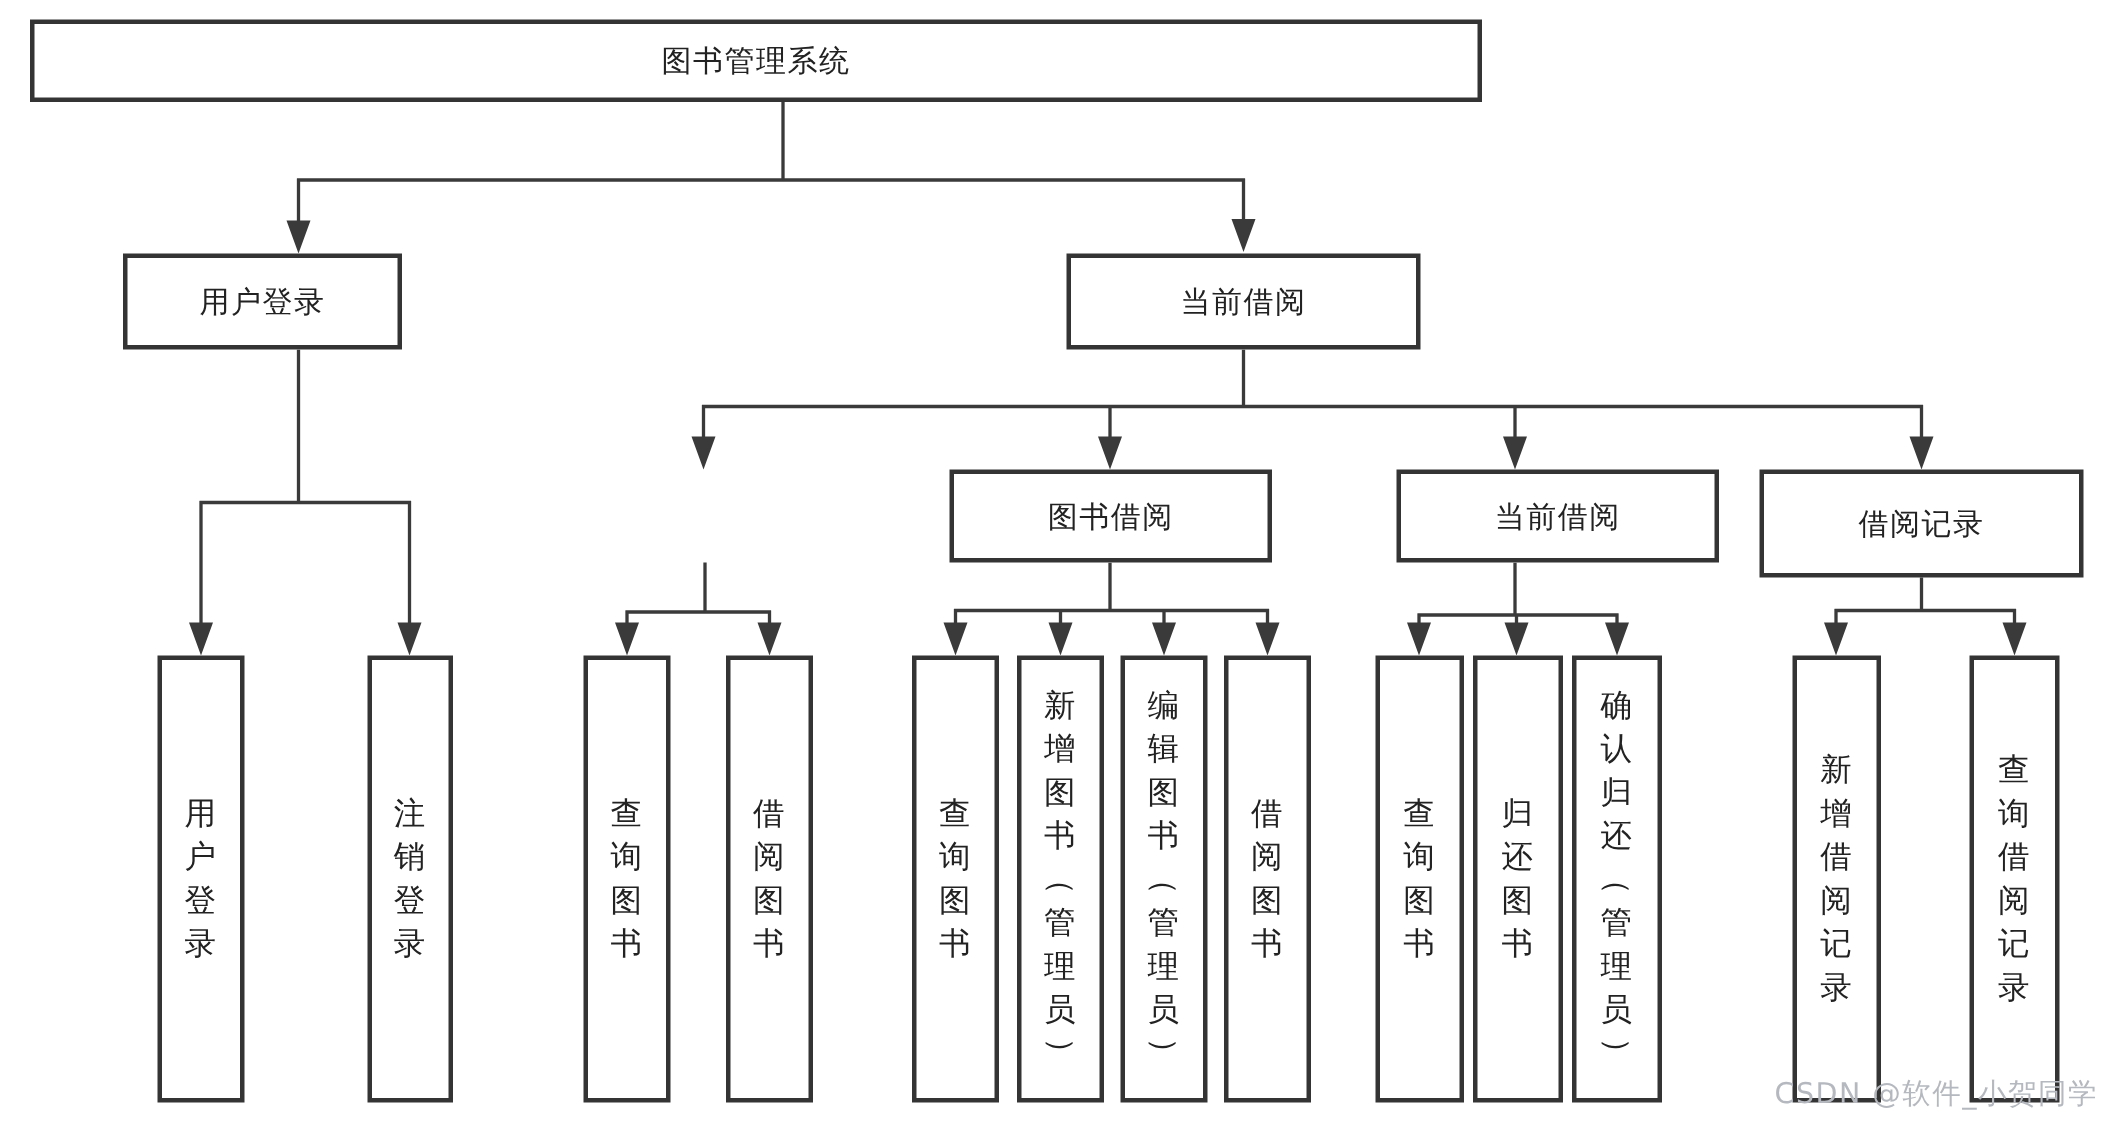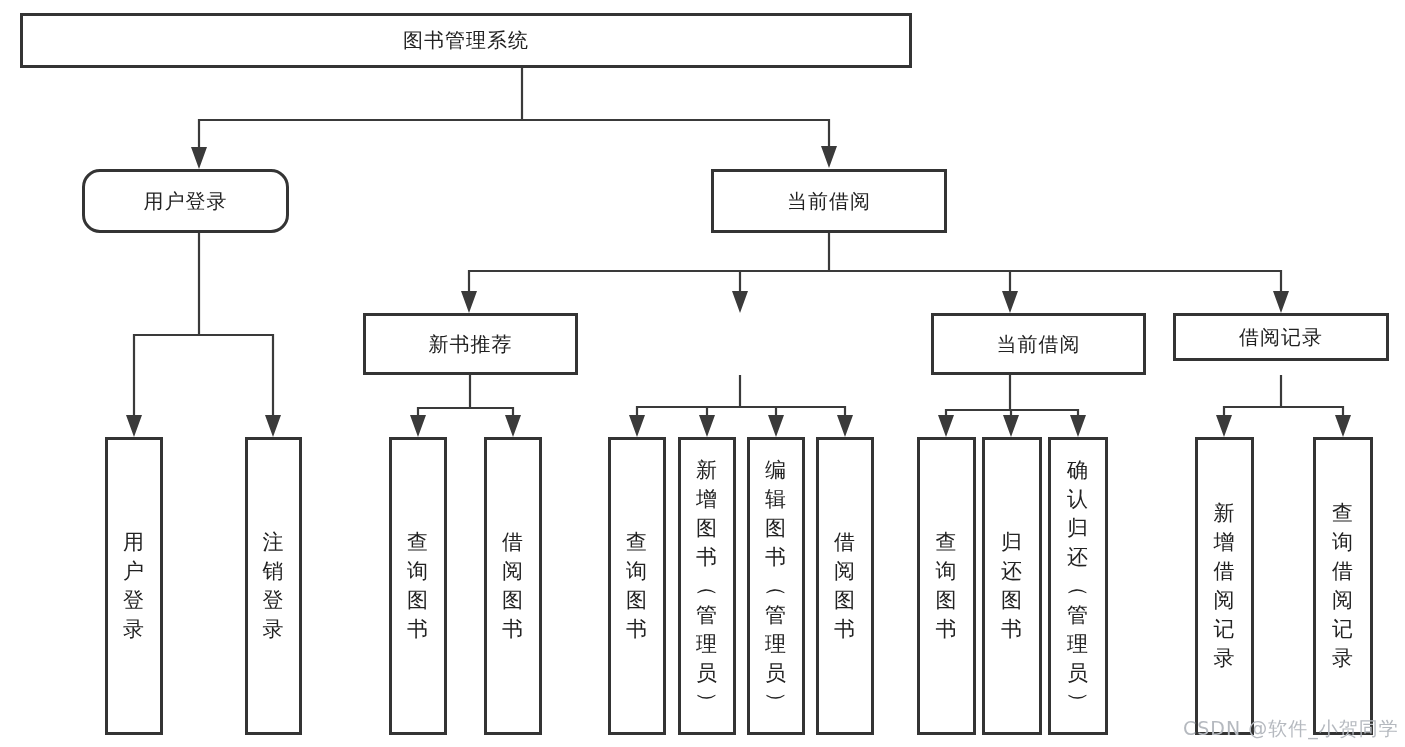--- a/index.html
+++ b/index.html
@@ -9,29 +9,29 @@
   }
   .box{
     position:absolute;background:#fff;border:3px solid #343434;box-sizing:border-box;
     display:flex;align-items:center;justify-content:center;
     font-size:20px;letter-spacing:1px;color:#222;z-index:2;
   }
   .vbox{flex-direction:column;justify-content:center;}
   .vbox span{display:block;line-height:29px;font-size:21px;text-align:center;}
   .vbox span.rot{transform:rotate(90deg);}
   
-  .n-root  {left:20px;  top:13px;  width:892px; height:55px;}
-  
-  .n-login {left:82px;  top:169px; width:207px;  height:64px;border-radius:18px;}
+  .n-root  {left:20px;  top:13px;  width:968px; height:55px;}
+  
+  .n-login {left:82px;  top:169px; width:186px;  height:64px;}
   .n-mgmt  {left:711px; top:169px; width:236px;  height:64px;}
   
   .n-rec   {left:363px; top:313px; width:215px;  height:62px;}
   .n-bor   {left:633px; top:313px; width:215px;  height:62px;}
   .n-cur   {left:903px; top:313px; width:215px;  height:62px;margin-left:28px;}
-  .n-hist  {left:1173px;top:313px; width:216px;  height:48px;}
+  .n-hist  {left:1173px;top:313px; width:216px;  height:72px;}
   
   .leaf{top:437px;height:298px;}
   .l-a1{left:105px;  width:58px;}
   .l-a2{left:245px;  width:57px;}
   .l-b1{left:389px;  width:58px;}
   .l-b2{left:484px;  width:58px;}
   .l-c1{left:608px;  width:58px;}
   .l-c2{left:678px;  width:58px;}
   .l-c3{left:747px;  width:58px;}
   .l-c4{left:816px;  width:58px;}
@@ -94,21 +94,21 @@
       M1078,437 l-8,-22 h16 z
       M1224,437 l-8,-22 h16 z
       M1343,437 l-8,-22 h16 z"></path>
   </svg>
 
   <div class="box n-root">图书管理系统</div>
 
   <div class="box n-login">用户登录</div>
   <div class="box n-mgmt">当前借阅</div>
 
-  <div class="box n-rec">新书推荐</div>
+  <div class="box n-bor">图书借阅</div>
   <div class="box n-cur">当前借阅</div>
   <div class="box n-hist">借阅记录</div>
 
   <div class="box vbox leaf l-a1">
       <span>用</span>
       <span>户</span>
       <span>登</span>
       <span>录</span>
     </div>
   <div class="box vbox leaf l-a2">

